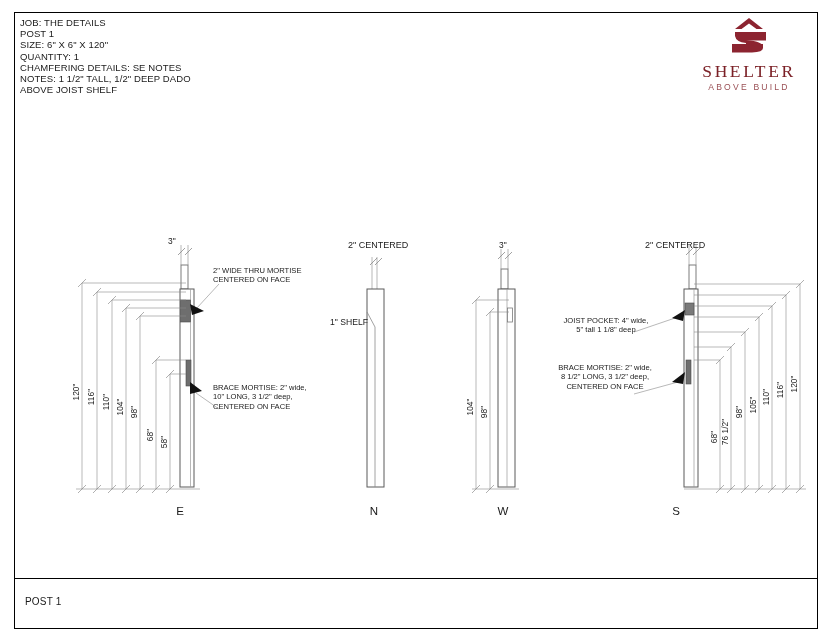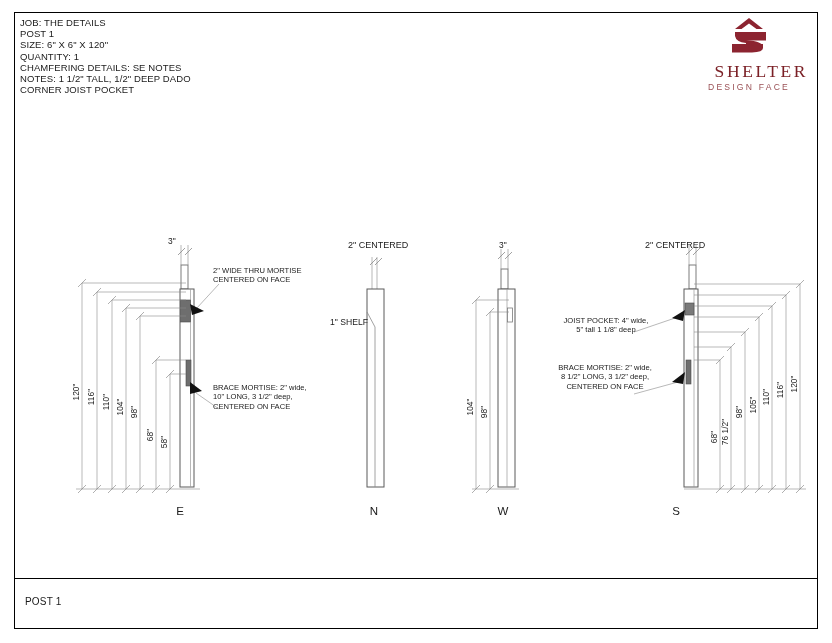--- a/index.html
+++ b/index.html
@@ -12,21 +12,21 @@
 
   
   #title-block{position:absolute;left:20px;top:17px;width:300px;}
   #title-block .tb-line{font-size:9.5px;line-height:11.2px;letter-spacing:.1px;
     white-space:nowrap;font-weight:400;}
 
   
   #logo{position:absolute;right:24px;top:18px;width:118px;text-align:center;}
   #logo-mark{height:42px;display:flex;align-items:center;justify-content:center;}
   #logo-name{font-family:"Liberation Serif",serif;font-size:17.5px;
-    letter-spacing:2.6px;color:#7b2026;margin-top:2px;line-height:19px;text-align:right;}
+    letter-spacing:2.6px;color:#7b2026;margin-top:2px;line-height:19px;}
   #logo-sub{font-size:8.6px;letter-spacing:2.2px;color:#9a5055;margin-top:1px;}
 
   
   #drawing{position:absolute;left:14px;top:12px;width:804px;height:617px;}
   #drawing svg{display:block;}
 
   
   #footer-divider{position:absolute;left:14px;top:578px;width:804px;height:0;
     border-top:1.2px solid #000;}
   #footer-label{position:absolute;left:25px;top:596px;font-size:10px;
@@ -40,38 +40,38 @@
 
 <div id="sheet-border"></div>
 
 <div id="title-block">
   <div class="tb-line">JOB: THE DETAILS</div>
   <div class="tb-line">POST 1</div>
   <div class="tb-line">SIZE: 6" X 6" X 120"</div>
   <div class="tb-line">QUANTITY: 1</div>
   <div class="tb-line">CHAMFERING DETAILS: SE NOTES</div>
   <div class="tb-line">NOTES: 1 1/2" TALL, 1/2" DEEP DADO</div>
-  <div class="tb-line">CORNER JOIST POCKET</div>
+  <div class="tb-line">ABOVE JOIST SHELF</div>
 </div>
 
 <div id="logo">
   <div id="logo-mark">
     <svg width="86" height="44" viewBox="0 0 86 44">
 
       <path d="M43 1 L57 12 L50.5 12 L43 6.5 L35.5 12 L29 12 Z" fill="#8c2430"></path>
 
       <path d="M29 15 L60 15 L60 23.5 L40 23.5 L40 26 Q30 25 29 19 Z" fill="#8c2430"></path>
 
       <path d="M57 27 L26 27 L26 35.5 L46 35.5 Q57 35 57 31 Z" fill="#8c2430"></path>
 
       <path d="M40 23 Q58 24.5 57 30.5 L49 30.5 Q49 27.5 40 27 Z" fill="#8c2430"></path>
     </svg>
   </div>
   <div id="logo-name">SHELTER</div>
-  <div id="logo-sub">DESIGN FACE</div>
+  <div id="logo-sub">ABOVE BUILD</div>
 </div>
 
 <div id="drawing">
 <svg width="804" height="617" viewBox="0 0 804 617">
   <defs>
     <marker id="arrowhead" markerWidth="9" markerHeight="7" refX="1" refY="3.5" orient="auto">
       <polygon points="0 0, 9 3.5, 0 7" fill="#111"></polygon>
     </marker>
   </defs>
 

